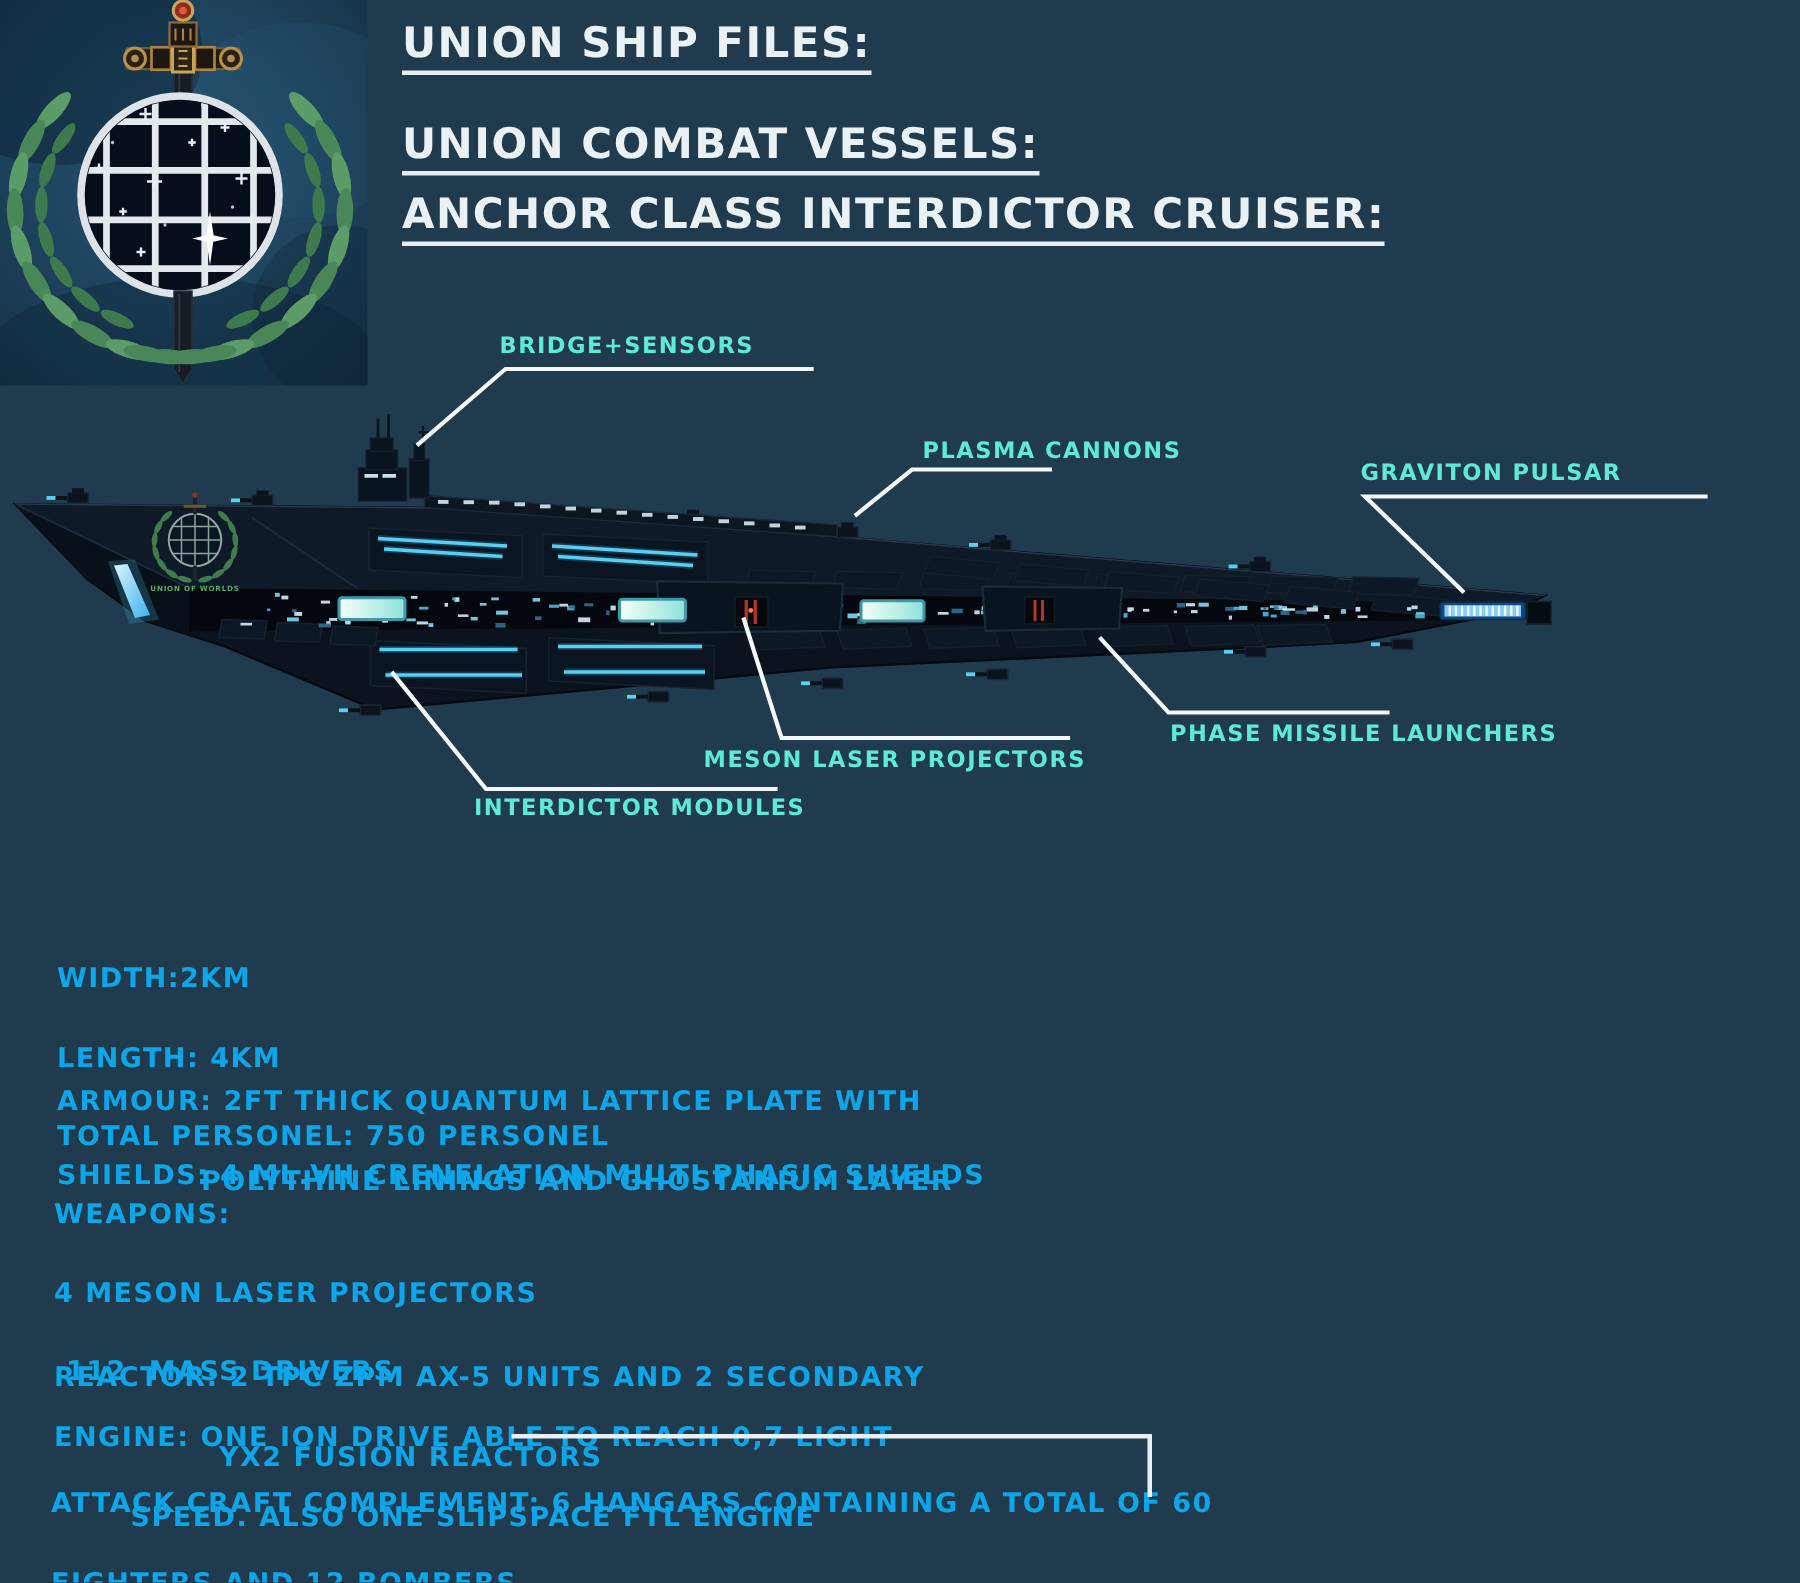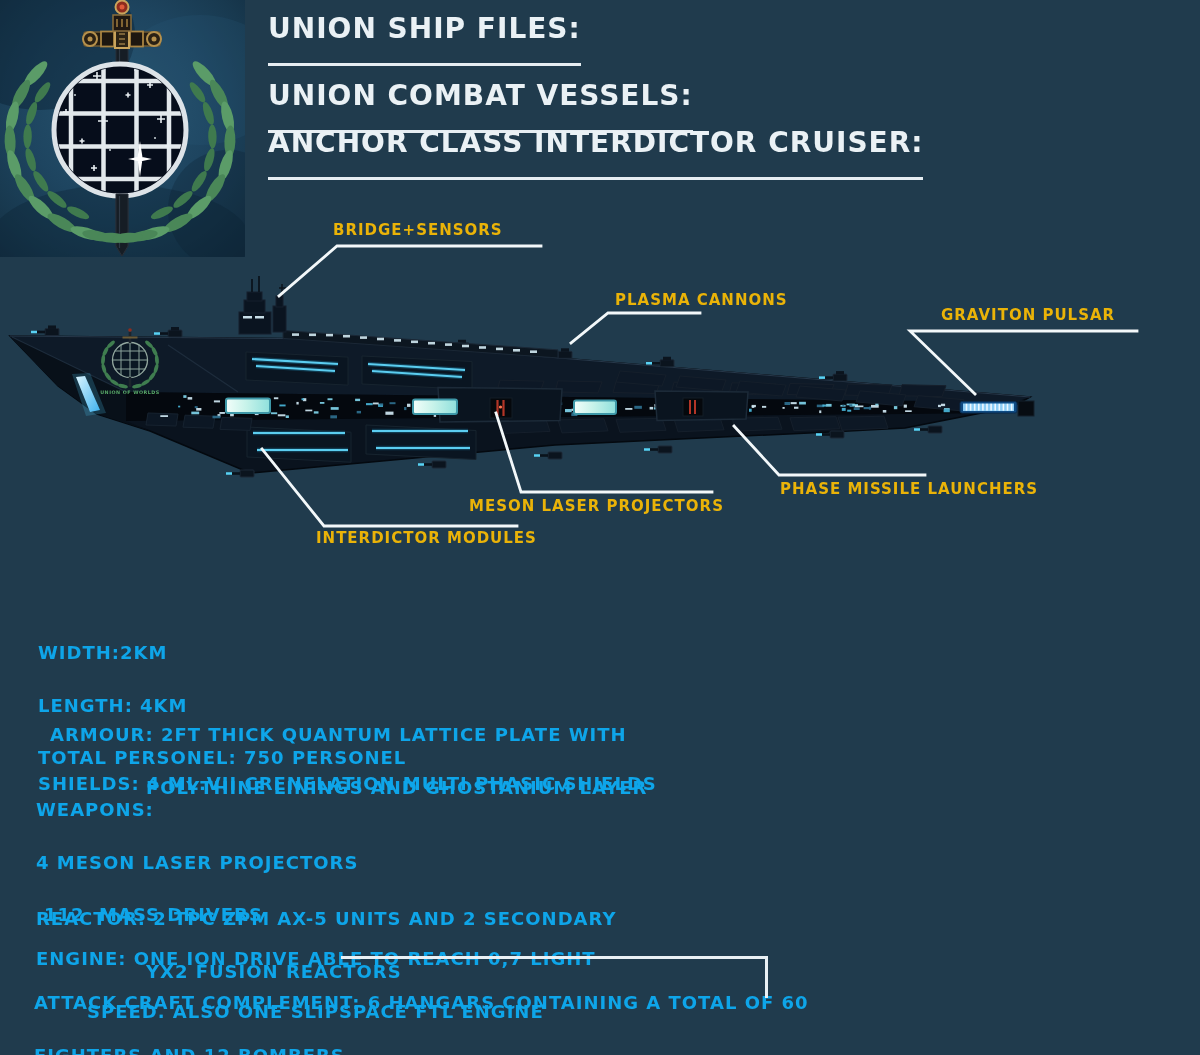--- a/index.html
+++ b/index.html
@@ -3,28 +3,28 @@
 <meta charset="utf-8">
 <style>
   html,body{margin:0;padding:0;}
   body{
     width:1200px;height:1055px;position:relative;overflow:hidden;
     background:#203b4d;color:#edf3f7;
     font-family:"DejaVu Sans","Liberation Sans",sans-serif;
   }
   .heading{
     position:absolute;left:268px;font-weight:bold;font-size:28px;letter-spacing:1px;
-    color:#eaf1f5;border-bottom:3px solid #e6edf2;padding-bottom:18px;white-space:pre;
+    color:#eaf1f5;border-bottom:3px solid #e6edf2;padding-bottom:2px;white-space:pre;
   }
   #title1{top:12px}
   #title2{top:79px}
   #title3{top:126px}
   .callout{
     position:absolute;font-weight:bold;font-size:15px;letter-spacing:1px;
-    color:#eab308;white-space:pre;
+    color:#5eead4;white-space:pre;
   }
   .spec{
     position:absolute;font-weight:bold;font-size:18px;letter-spacing:1px;
     line-height:17.5px;color:#0ea5e9;white-space:pre;
   }
   .ind96{margin-left:96px}
   .ind110{margin-left:110px}
   .ind88{margin-left:51px}
   .ind8{margin-left:8px}
   #crest{position:absolute;left:0;top:0;width:245px;height:257px;}
@@ -482,32 +482,32 @@
     <circle cx="122" cy="7" r="2.5" fill="#e05a3a"></circle>
   </g>
 </svg>
 
 <div class="heading" id="title1">UNION SHIP FILES:</div>
 <div class="heading" id="title2">UNION COMBAT VESSELS:</div>
 <div class="heading" id="title3">ANCHOR CLASS INTERDICTOR CRUISER:</div>
 
 <div class="callout" style="left:333px;top:221px">BRIDGE+SENSORS</div>
 <div class="callout" style="left:615px;top:291px">PLASMA CANNONS</div>
-<div class="callout" style="left:941px;top:306px">GRAVITON PULSAR</div>
+<div class="callout" style="left:907px;top:306px">GRAVITON PULSAR</div>
 <div class="callout" style="left:780px;top:480px">PHASE MISSILE LAUNCHERS</div>
 <div class="callout" style="left:469px;top:497px">MESON LASER PROJECTORS</div>
 <div class="callout" style="left:316px;top:529px">INTERDICTOR MODULES</div>
 
 <div class="spec" style="left:38px;top:609px">
   <div>WIDTH:2KM</div>
   <div>LENGTH: 4KM</div>
   <div>TOTAL PERSONEL: 750 PERSONEL</div>
 </div>
 
-<div class="spec" style="left:50px;top:691px">
+<div class="spec" style="left:38px;top:691px">
   <div>ARMOUR: 2FT THICK QUANTUM LATTICE PLATE WITH</div>
   <div class="ind96">POLYTHINE LININGS AND GHOSTANIUM LAYER</div>
 </div>
 
 <div class="spec" style="left:38px;top:740px">
   <div>SHIELDS: 4 ML.VII CRENELATION MULTI PHASIC SHIELDS</div>
 </div>
 
 <div class="spec" style="left:36px;top:766px">
   <div>WEAPONS:</div>

